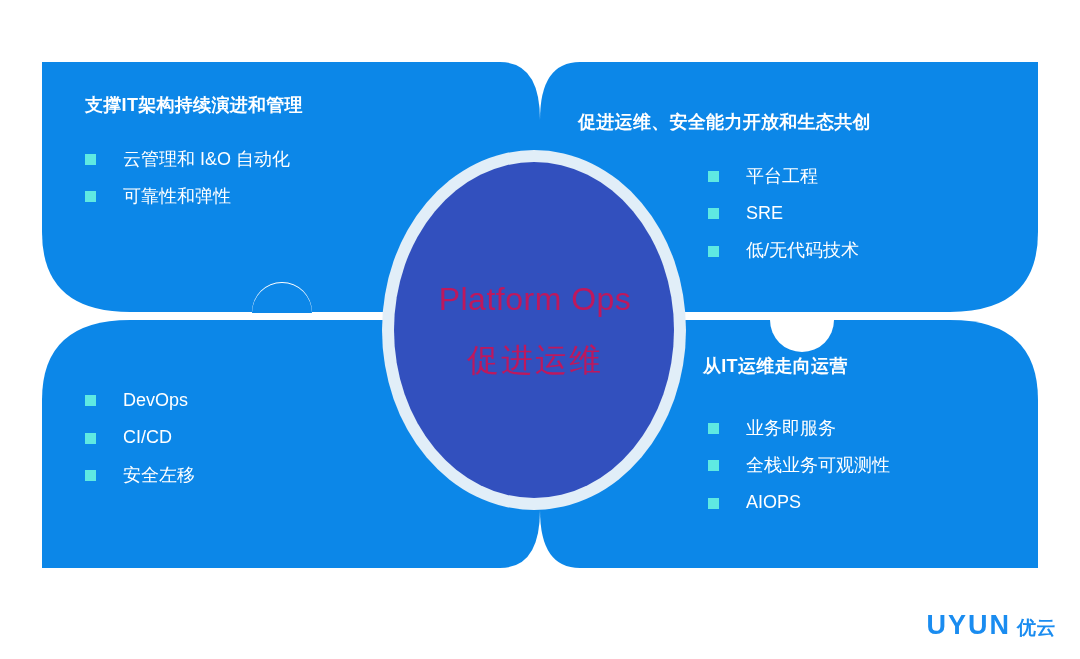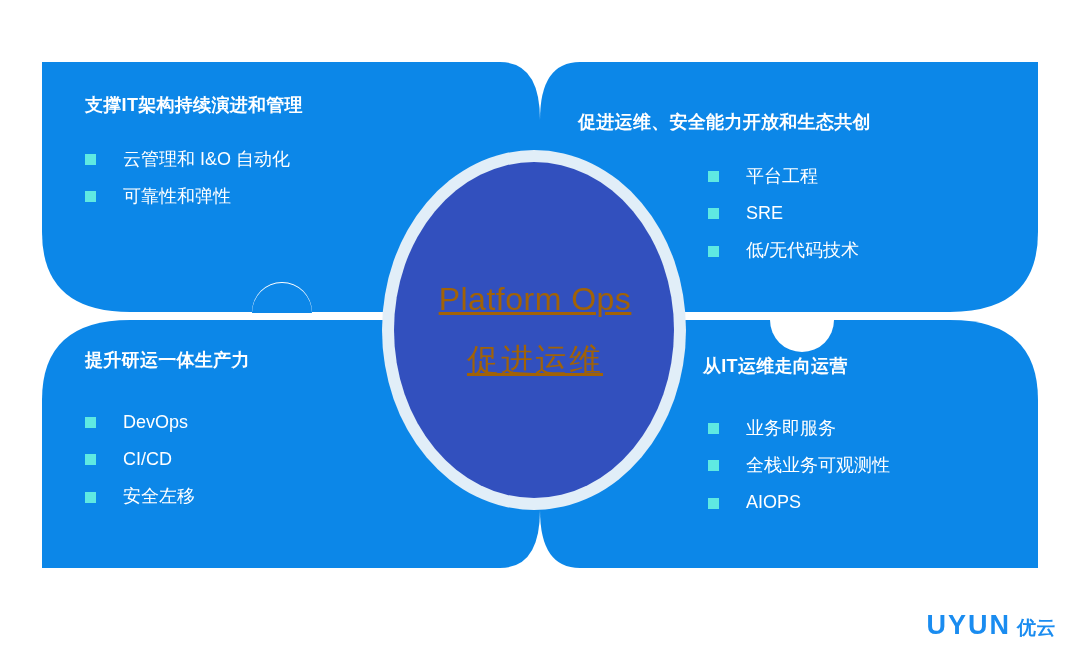--- a/index.html
+++ b/index.html
@@ -82,24 +82,23 @@
   #center-text {
     position: absolute;
     left: 390px;
     top: 195px;
     width: 290px;
     height: 270px;
     display: flex;
     flex-direction: column;
     align-items: center;
     justify-content: center;
-    color: #a16207;
+    color: #be185d;
     text-align: center;
     pointer-events: none;
-    text-decoration: underline;
   }
   #center-title-en {
     font-size: 32px;
     letter-spacing: 0.5px;
     line-height: 1.1;
   }
   #center-title-cn {
     font-size: 32px;
     letter-spacing: 2px;
     margin-top: 26px;
@@ -229,21 +228,20 @@
         <span class="bullet-label">SRE</span>
       </li>
       <li>
         <span class="bullet-mark" style="background: rgb(95, 233, 226);"></span>
         <span class="bullet-label">低/无代码技术</span>
       </li>
     </ul>
   </div>
 
   <div class="quad-text" id="quad-bl-text">
-    <div class="quad-title">提升研运一体生产力</div>
     <ul class="bullets">
       <li>
         <span class="bullet-mark" style="background: rgb(95, 233, 226);"></span>
         <span class="bullet-label">DevOps</span>
       </li>
       <li>
         <span class="bullet-mark" style="background: rgb(95, 233, 226);"></span>
         <span class="bullet-label">CI/CD</span>
       </li>
       <li>

